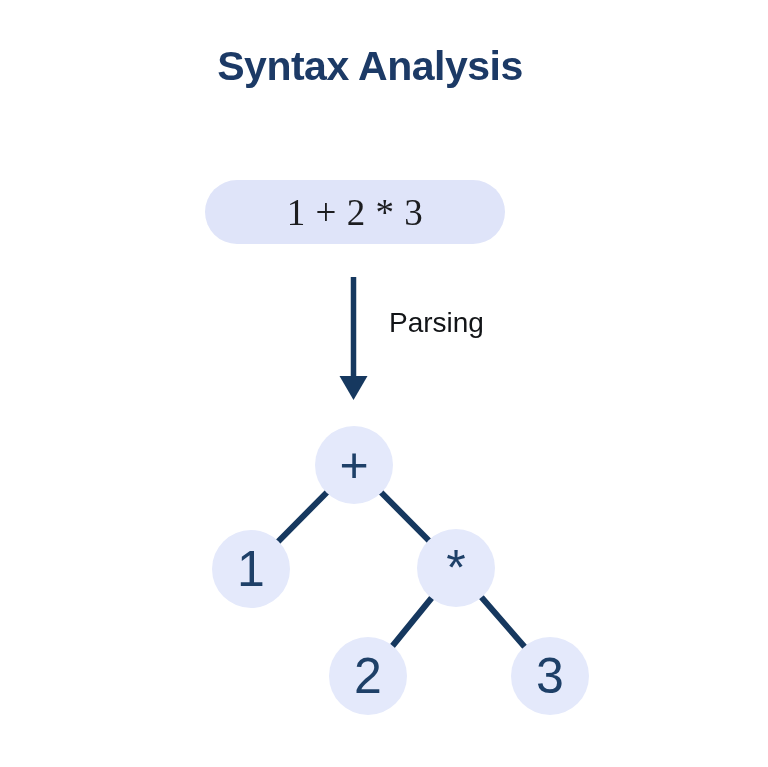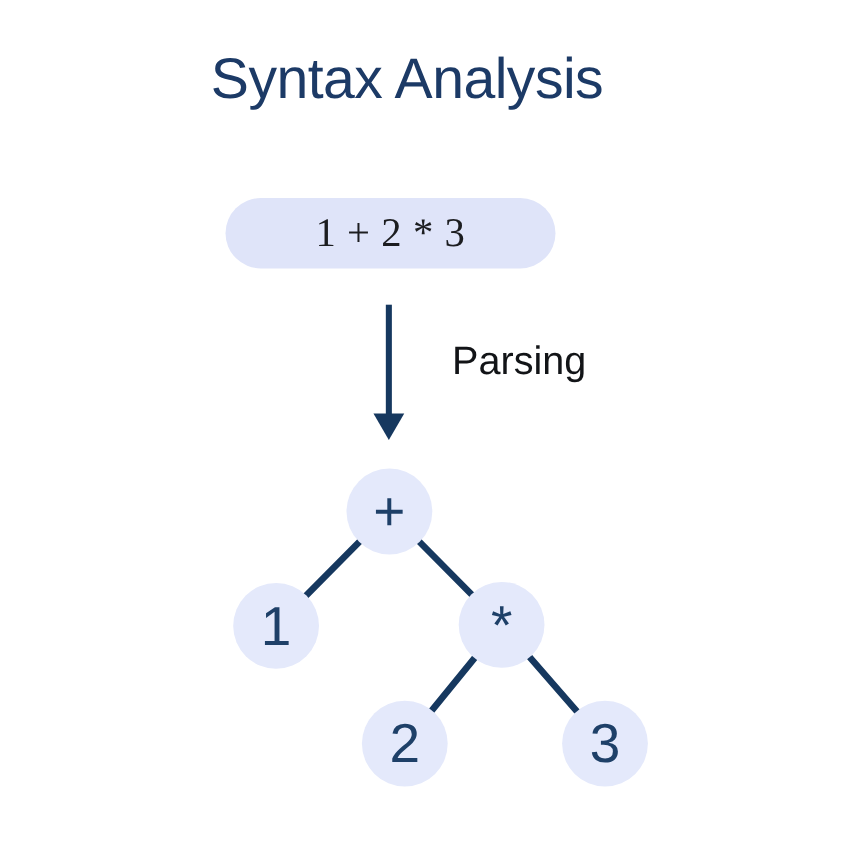--- a/index.html
+++ b/index.html
@@ -15,22 +15,22 @@
     font-family: "Liberation Sans", sans-serif;
     overflow: hidden;
   }
   .title {
     position: absolute;
     top: 44px;
     left: 0;
     width: 740px;
     margin: 0;
     text-align: center;
-    font-size: 52px;
-    font-weight: 400;
+    font-size: 41px;
+    font-weight: 700;
     line-height: 1.1;
     letter-spacing: -0.5px;
     color: var(--title, #1c3a66);
   }
   .pill {
     position: absolute;
     left: 205px;
     top: 180px;
     width: 300px;
     height: 64px;
@@ -61,23 +61,23 @@
   }
   .arrow-shaft {
     stroke: var(--navy_line, #16385f);
     stroke-width: 5.5;
   }
   .arrow-head {
     fill: var(--navy_line, #16385f);
   }
   .parsing-label {
     position: absolute;
-    left: 411px;
+    left: 389px;
     top: 308px;
-    font-size: 36px;
+    font-size: 28px;
     line-height: 1.1;
     color: var(--parsing_text, #121417);
     z-index: 2;
   }
   .node {
     position: absolute;
     width: 78px;
     height: 78px;
     border-radius: 50%;
     background: var(--node_fill, #e4e9fb);

